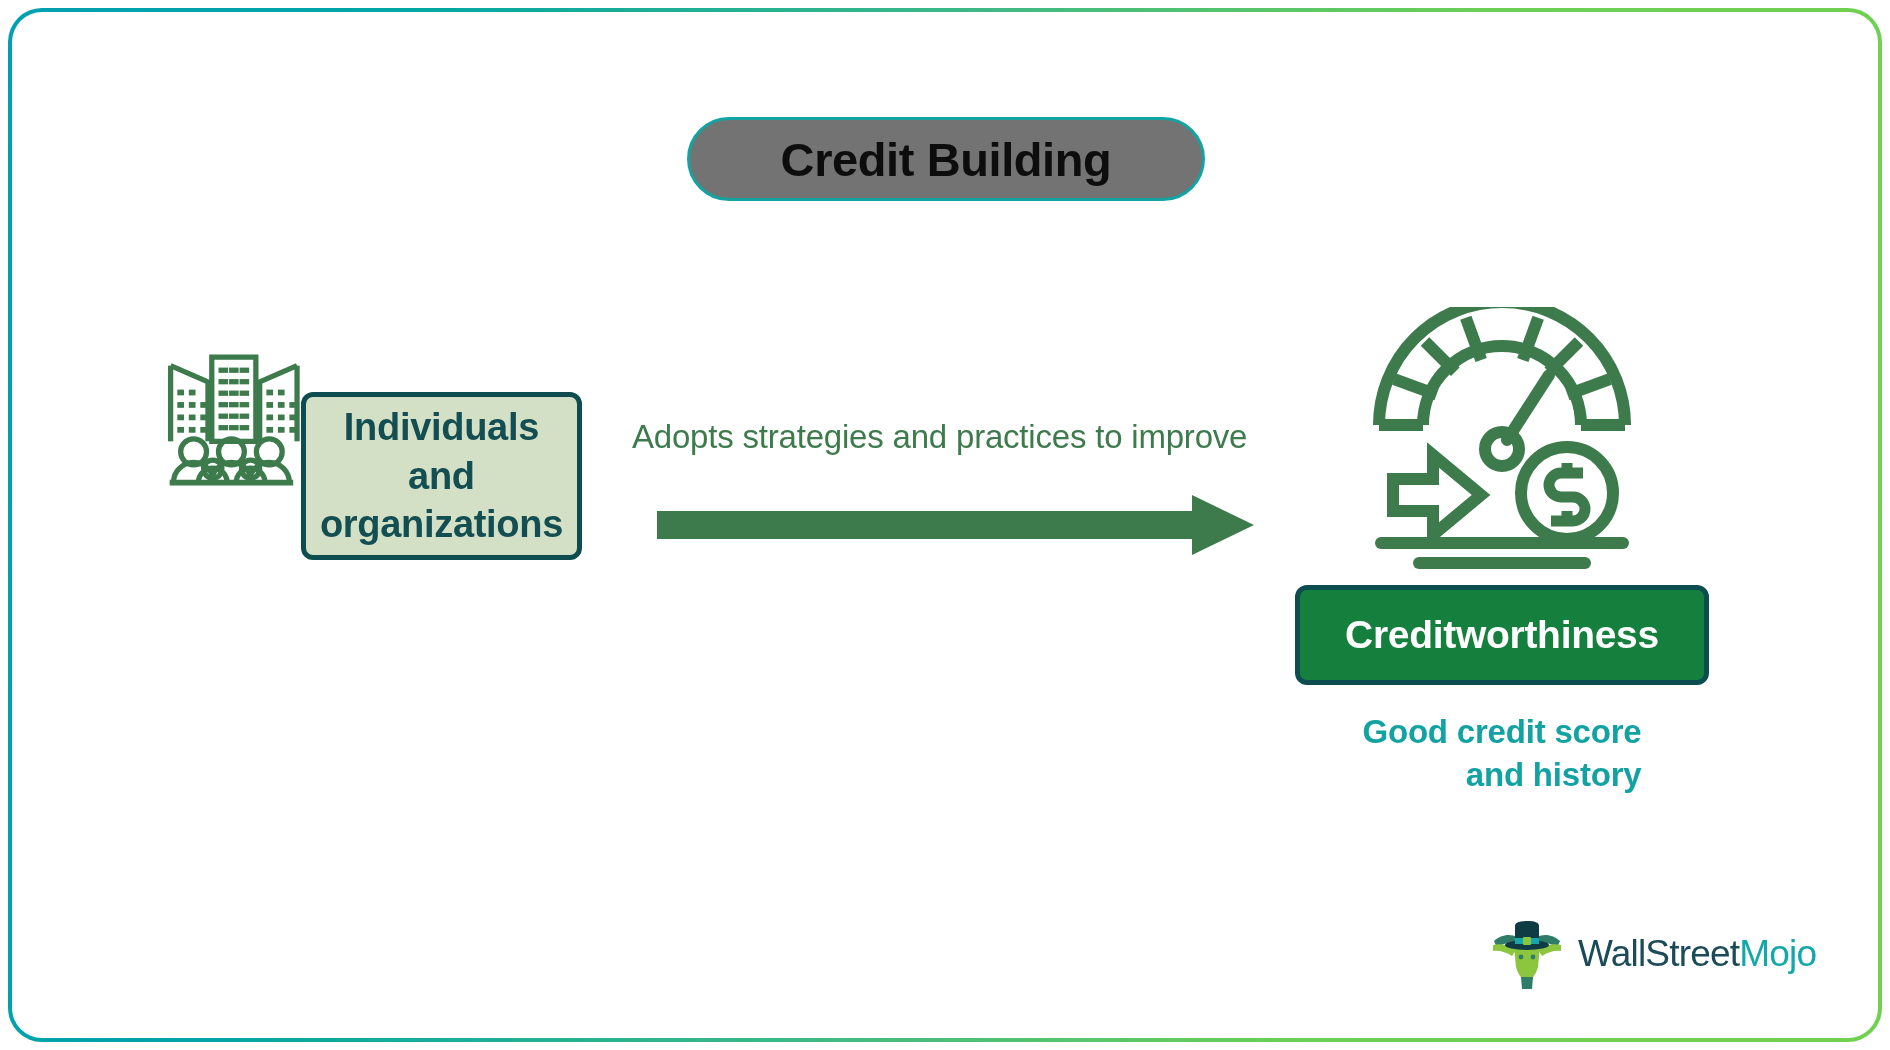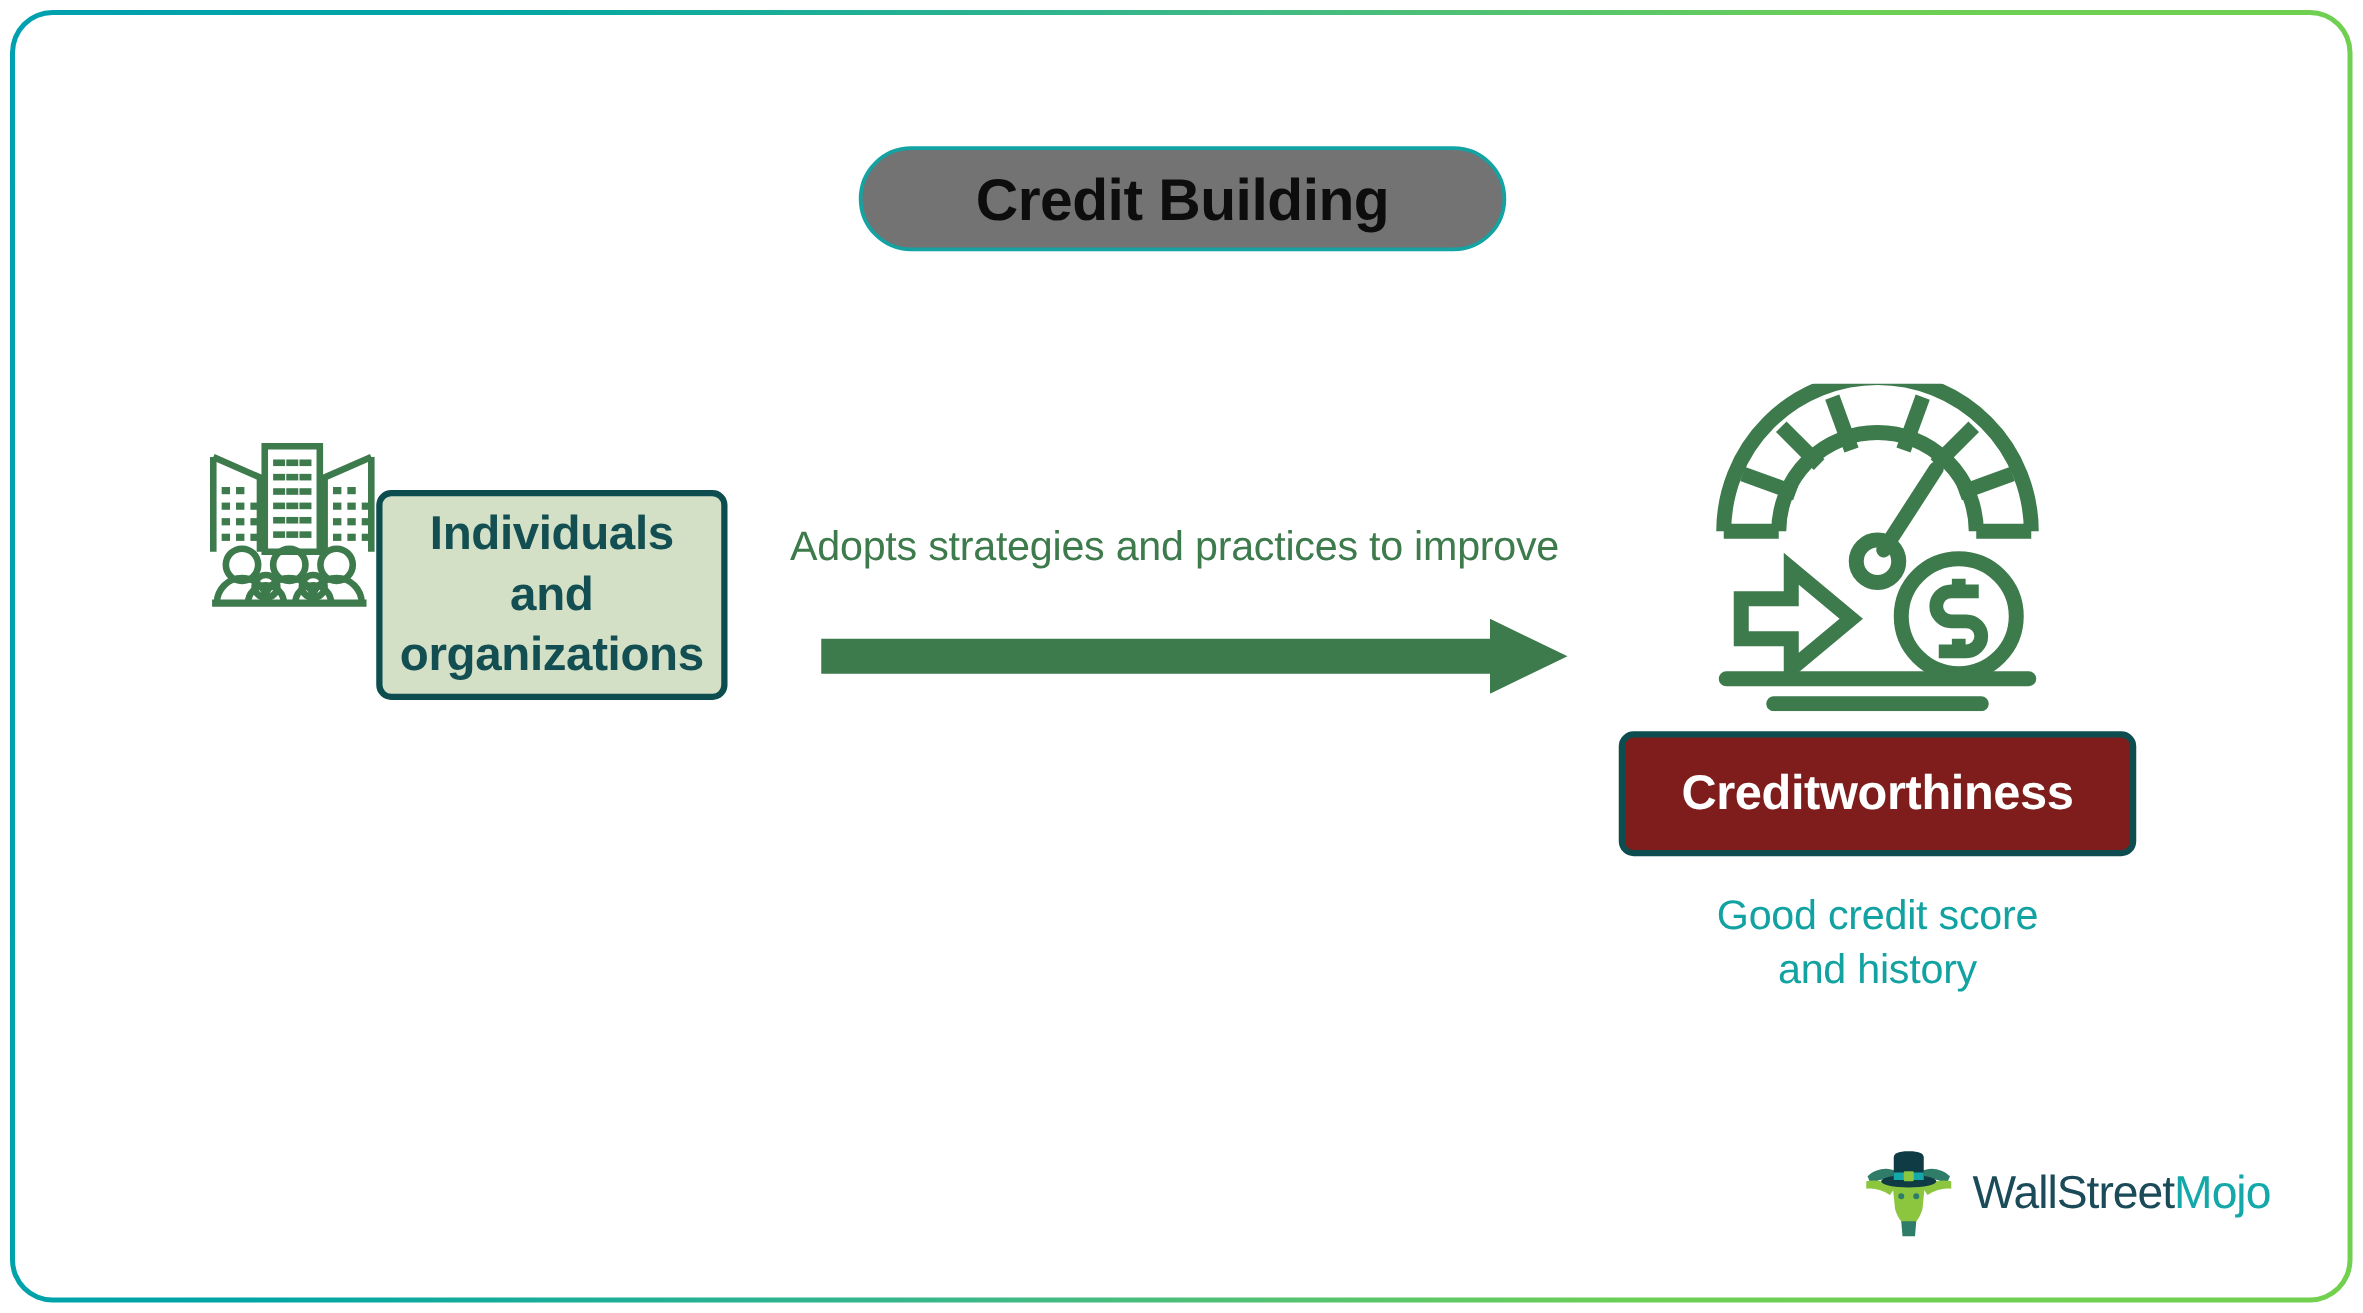--- a/index.html
+++ b/index.html
@@ -126,42 +126,42 @@
     align-items: center;
   }
   .icon-gauge {
     width: 262px;
     height: 262px;
   }
   .box-teal {
     margin-top: 16px;
     width: 414px;
     min-height: 100px;
-    background: #7f1d1d;
+    background: #15803d;
     border: 5px solid #0d4d4f;
     border-radius: 12px;
     display: flex;
     align-items: center;
     justify-content: center;
     box-sizing: border-box;
   }
   .box-teal-text {
     font-size: 39px;
     font-weight: bold;
     color: #ffffff;
     text-align: center;
     letter-spacing: -0.3px;
     white-space: nowrap;
   }
   .caption-teal {
     margin-top: 26px;
     font-size: 33px;
-    font-weight: normal;
+    font-weight: bold;
     color: #13a2a2;
-    text-align: center;
+    text-align: right;
     line-height: 1.3;
     letter-spacing: -0.2px;
   }
 
   
   .logo {
     position: absolute;
     left: 1478px;
     top: 905px;
     display: flex;

